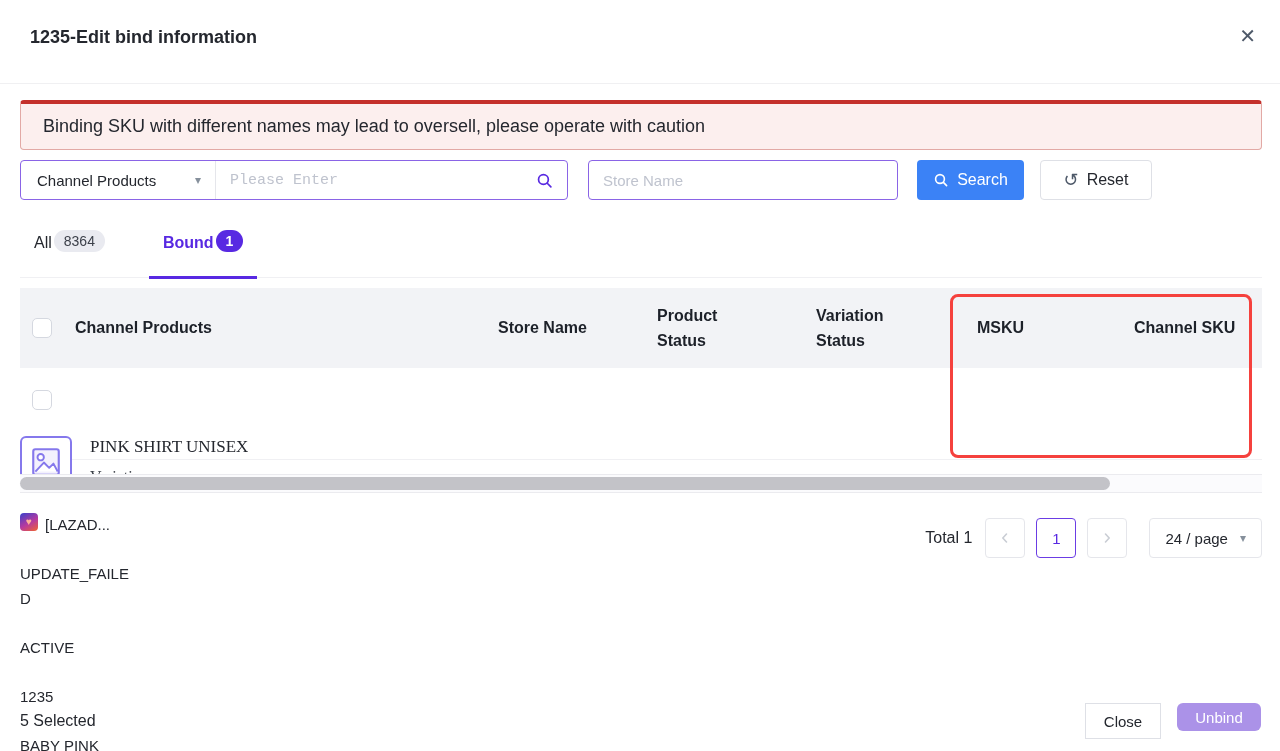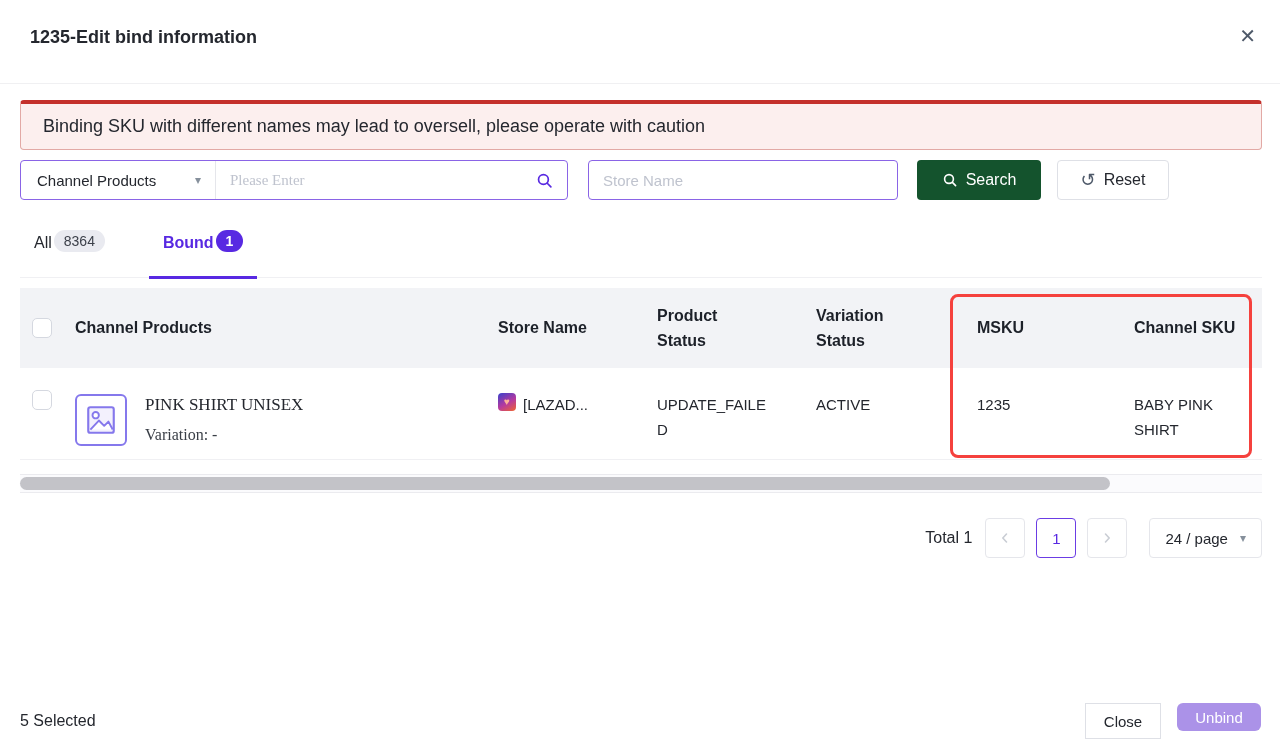--- a/index.html
+++ b/index.html
@@ -19,45 +19,45 @@
     display:flex; align-items:center; padding-left:22px; font-size:18px; color:#24272e; }
 
   
   .filters { position:absolute; left:20px; top:160px; height:40px; display:flex; align-items:center; }
   .combo { width:548px; height:40px; border:1px solid #8a64e6; border-radius:4px; display:flex; background:#fff; }
   .combo-select { width:195px; display:flex; align-items:center; justify-content:space-between;
     padding:0 14px 0 16px; border-right:1px solid #e5e6eb; cursor:pointer; }
   .combo-select .val { font-size:15px; color:#24272e; }
   .caret { color:#86909c; font-size:12px; line-height:1; }
   .combo-input { flex:1; display:flex; align-items:center; padding:0 14px; }
-  .combo-input input { flex:1; border:none; outline:none; font-size:15px; color:#24272e; background:transparent; font-family:Liberation Serif, serif; }
+  .combo-input input { flex:1; border:none; outline:none; font-size:15px; color:#24272e; background:transparent; font-family:Liberation Mono, monospace; }
   input::placeholder { color:#bfc3ce; }
   .search-glyph-purple { color:#5829e2; display:flex; }
   .store-input { margin-left:20px; width:310px; height:40px; border:1px solid #8a64e6; border-radius:4px;
     padding:0 14px; font-size:15px; outline:none; color:#24272e; font-family:inherit; }
   .btn { height:40px; border-radius:4px; font-size:16px; display:flex; align-items:center; justify-content:center; gap:8px; cursor:pointer; }
-  .btn-search { margin-left:19px; width:124px; background:#14532d; color:#fff; border:none; }
+  .btn-search { margin-left:19px; width:107px; background:#3b82f6; color:#fff; border:none; }
   .btn-reset { margin-left:16px; width:112px; background:#fff; border:1px solid #dee0e6; color:#24272e; }
   .reset-glyph { font-size:18px; color:#4e5969; line-height:1; }
 
   
   .tabs { position:absolute; left:20px; top:222px; display:flex; gap:30px; z-index:2; }
   .tab { display:flex; align-items:flex-end; gap:2px; padding:8px 14px 24px; font-size:16px; color:#24272e;
     cursor:pointer; border-bottom:3px solid transparent; }
   .tab.active { color:#5829e2; font-weight:700; border-bottom-color:#5829e2; }
   .badge { border-radius:11px; padding:2px 10px; font-size:14px; line-height:18px; }
   .badge.gray { background:#e9eaf0; color:#3c404a; }
   .badge.purple { background:#5829e2; color:#fff; font-weight:700; }
   .tabs-divider { position:absolute; left:20px; top:277px; width:1242px; height:1px; background:#f0f0f3; }
 
   
   .table { position:absolute; left:20px; top:288px; width:1242px; }
   .thead { display:flex; background:#f2f3f6; height:80px; font-weight:700; font-size:16px; color:#1d2129; }
   .thead .cell { display:flex; align-items:center; }
-  .trow { display:flex; height:92px; background:#fff; border-bottom:1px solid #f0f0f3; font-size:15px; }
+  .trow { display:flex; height:92px; background:#fff; border-bottom:1px solid #f0f0f3; font-size:15px;flex-direction:column; }
   .c0 { width:55px; padding-left:12px; }
   .c1 { width:423px; }
   .c2 { width:159px; }
   .c3 { width:159px; }
   .c4 { width:161px; }
   .c5 { width:157px; }
   .c6 { width:128px; }
   .hd-wrap { width:76px; line-height:25px; }
   .checkbox { width:20px; height:20px; border:1px solid #d5d8e0; border-radius:5px; background:#fff; cursor:pointer; flex:none; }
   .trow .c0 { padding-top:22px; }

